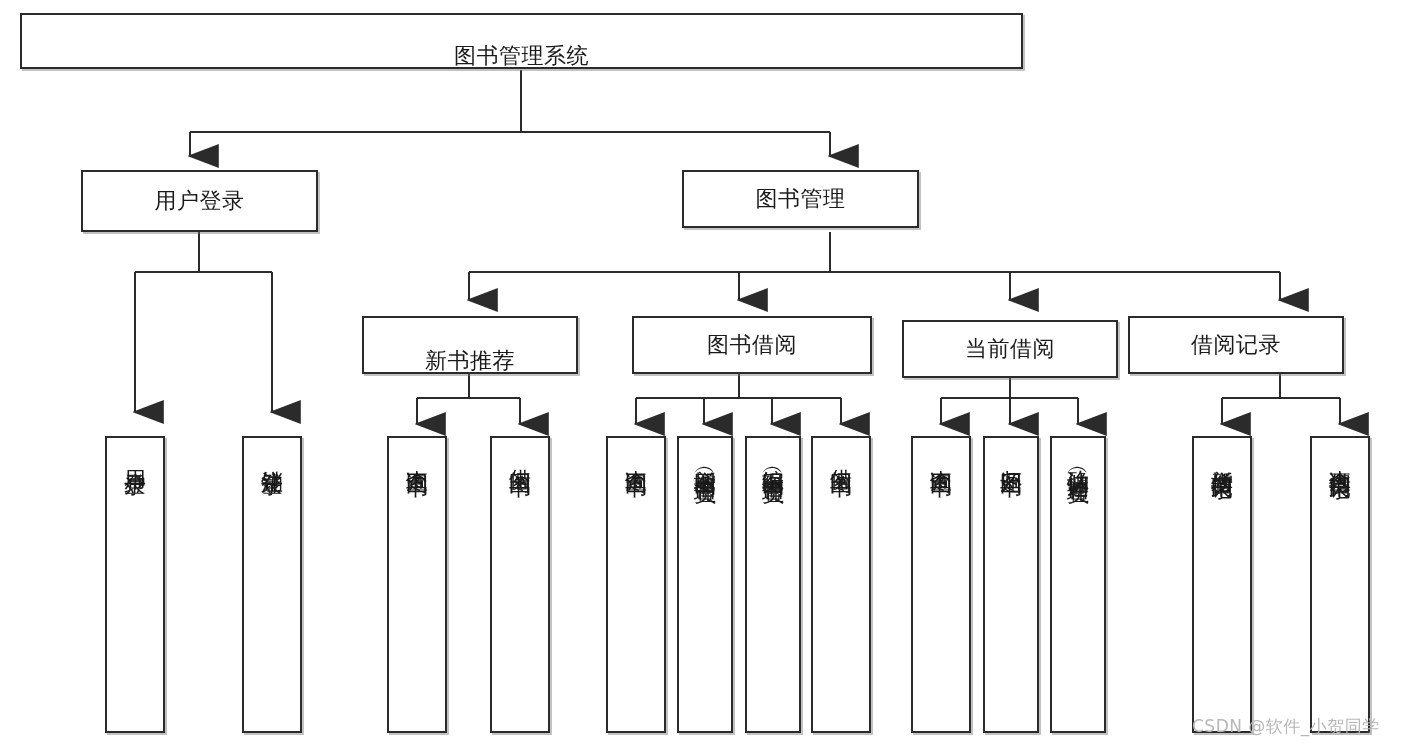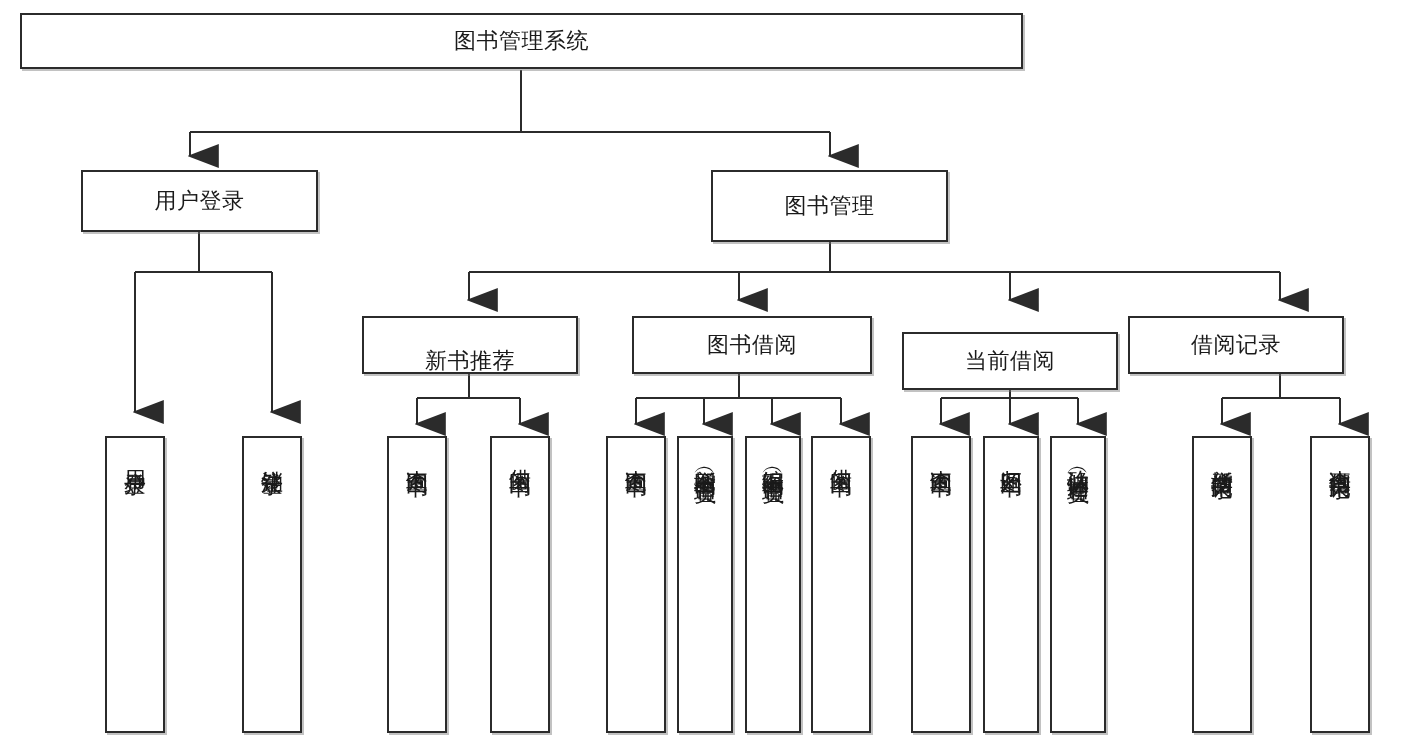--- a/index.html
+++ b/index.html
@@ -119,38 +119,38 @@
       <path d="M 1010 398 L 1010 424" marker-end="url(#arrowdown)"></path>
       <path d="M 1078 398 L 1078 424" marker-end="url(#arrowdown)"></path>
 
       <path d="M 1280 374 L 1280 398"></path>
       <path d="M 1222 398 L 1340 398"></path>
       <path d="M 1222 398 L 1222 424" marker-end="url(#arrowdown)"></path>
       <path d="M 1340 398 L 1340 424" marker-end="url(#arrowdown)"></path>
     </g>
   </svg>
 
-  <div class="node" style="left:20px; top:13px; width:1003px; height:56px;">
+  <div class="node" style="left:20px; top:13px; width:1003px; height:56px;align-items:flex-end;">
     <span class="label">图书管理系统</span>
   </div>
 
   <div class="node" style="left:81px; top:170px; width:237px; height:62px;">
     <span class="label">用户登录</span>
   </div>
-  <div class="node" style="left:711px; top:170px; width:237px; height:72px;">
+  <div class="node" style="left:682px; top:170px; width:237px; height:58px;">
     <span class="label">图书管理</span>
   </div>
 
   <div class="node" style="left:362px; top:316px; width:216px; height:58px;align-items:flex-end;">
     <span class="label">新书推荐</span>
   </div>
   <div class="node" style="left:632px; top:316px; width:240px; height:58px;">
     <span class="label">图书借阅</span>
   </div>
-  <div class="node" style="left:902px; top:332px; width:216px; height:58px;">
+  <div class="node" style="left:902px; top:320px; width:216px; height:58px;">
     <span class="label">当前借阅</span>
   </div>
   <div class="node" style="left:1128px; top:316px; width:216px; height:58px;">
     <span class="label">借阅记录</span>
   </div>
 
   <div class="node vertical" style="left:105px; top:436px; width:60px; height:297px;">
     <span class="label">用户登录</span>
   </div>
   <div class="node vertical" style="left:242px; top:436px; width:60px; height:297px;">
@@ -187,14 +187,15 @@
     <span class="label">确认归还（管理员）</span>
   </div>
 
   <div class="node vertical" style="left:1192px; top:436px; width:60px; height:297px;">
     <span class="label">新增借阅记录</span>
   </div>
   <div class="node vertical" style="left:1310px; top:436px; width:60px; height:297px;">
     <span class="label">查询借阅记录</span>
   </div>
 
+  <div id="watermark" style="left:1192px; top:715px;">CSDN @软件_小贺同学</div>
 
 </div>
 
 </body></html>

